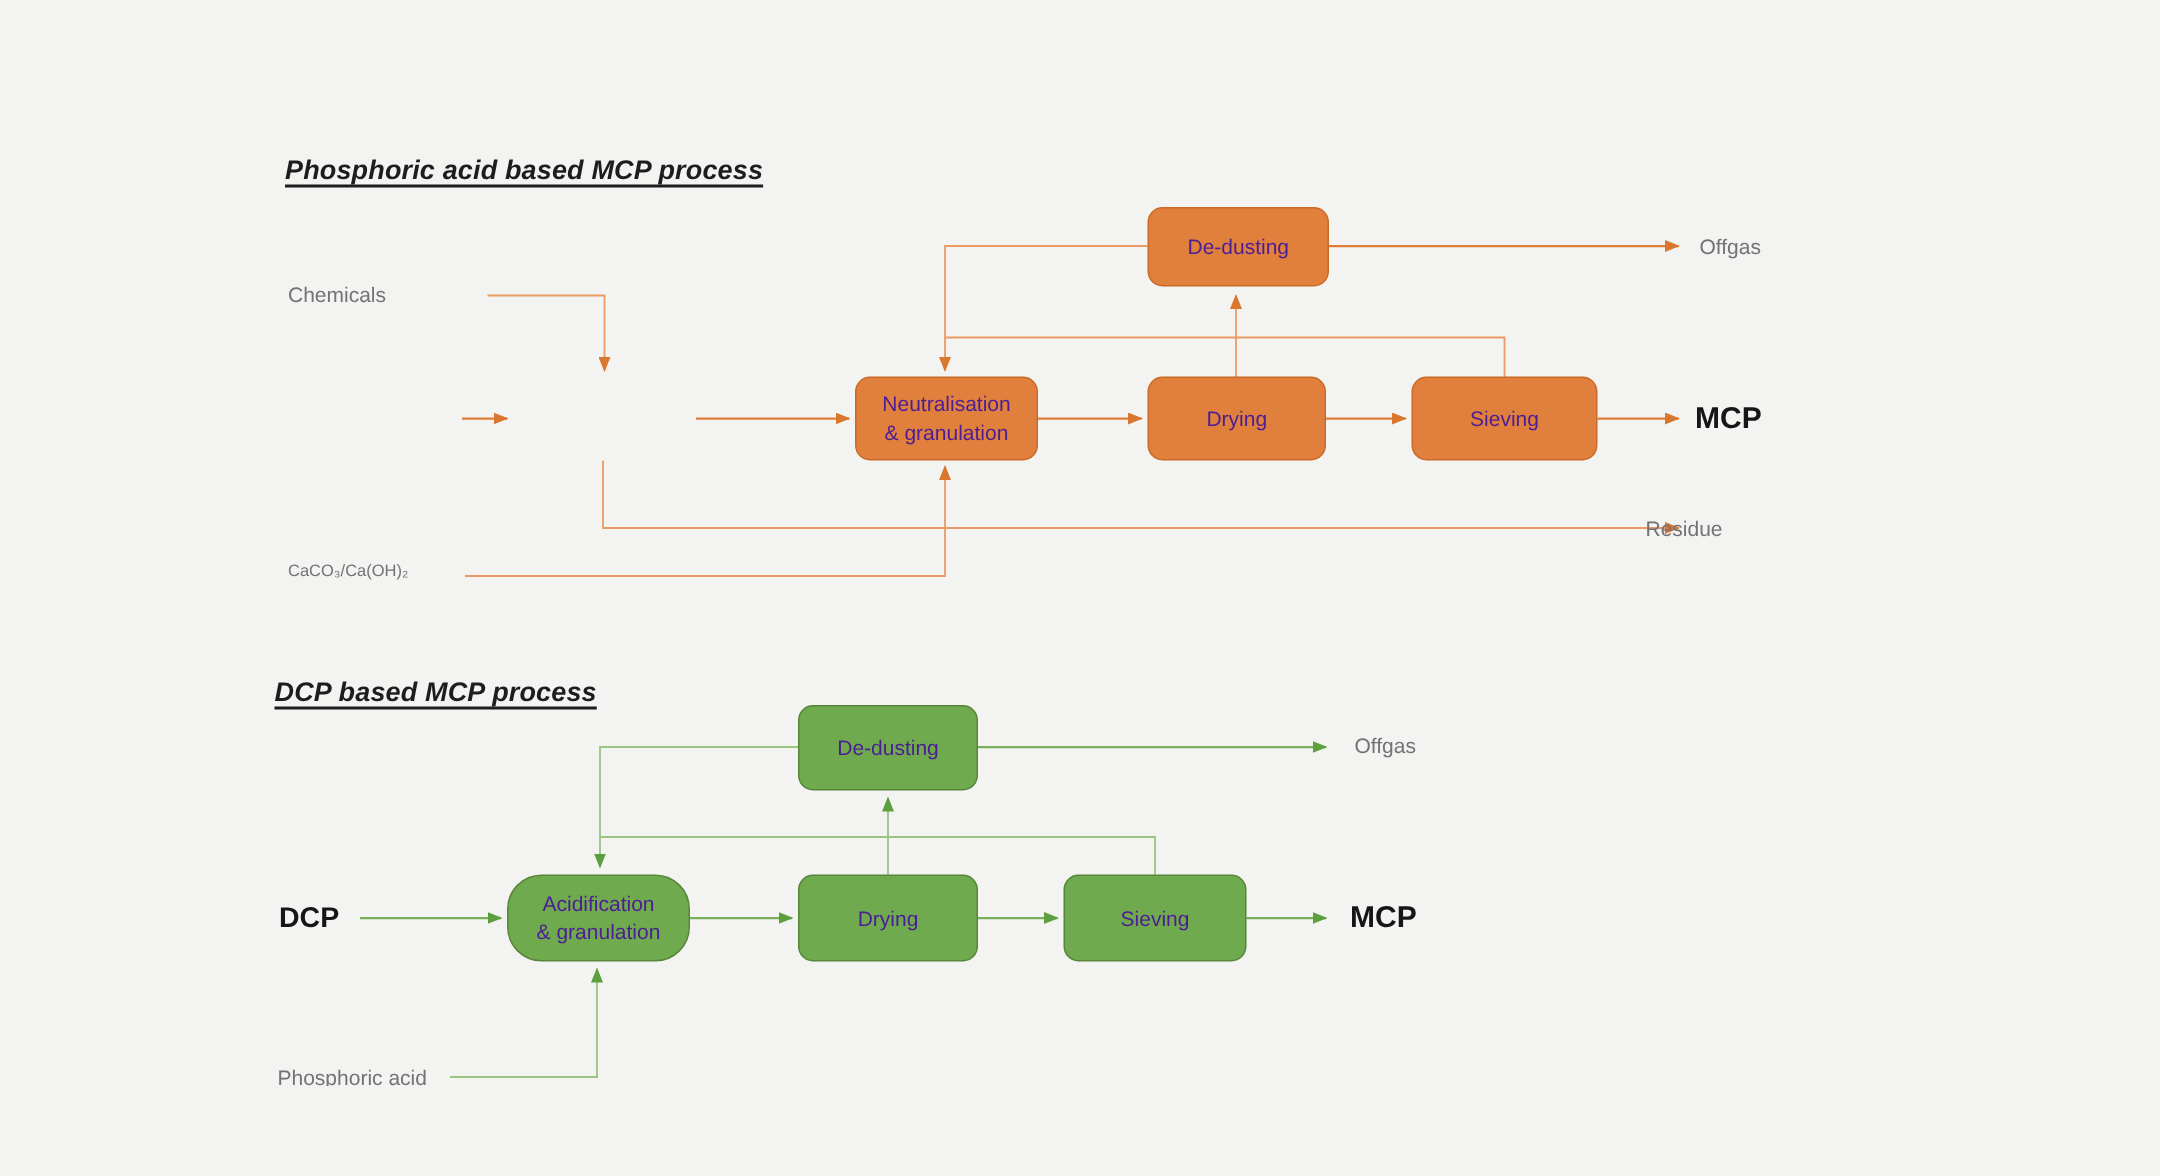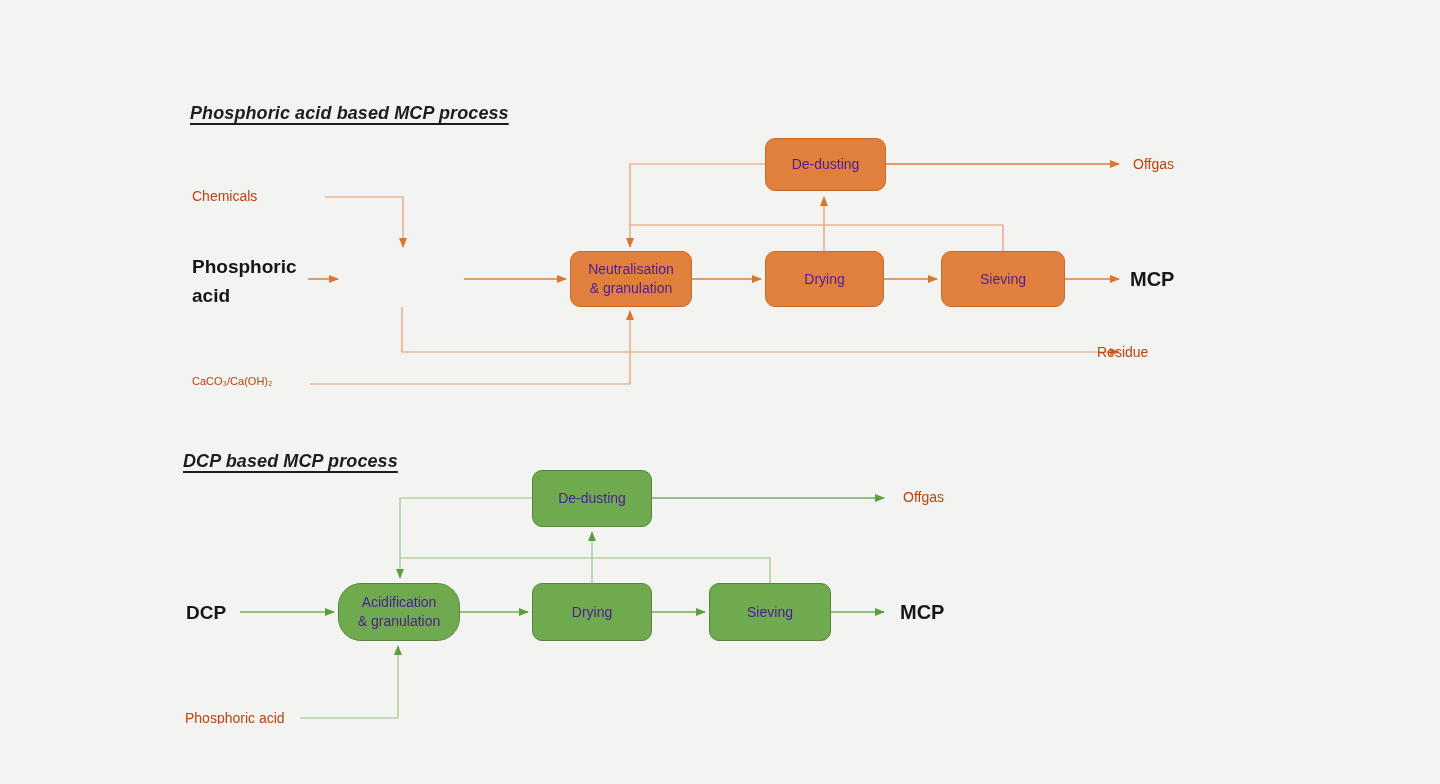--- a/index.html
+++ b/index.html
@@ -15,21 +15,21 @@
     text-decoration:underline;text-decoration-thickness:2px;text-underline-offset:4px;
     letter-spacing:.1px;
   }
   .node{
     position:absolute;display:flex;align-items:center;justify-content:center;
     text-align:center;color:#4c1d95;font-size:14px;line-height:19px;
     border-radius:10px;white-space:pre-line;box-sizing:border-box;
   }
   .node.orange{background:#e0803c;border:1.5px solid #c9username:#c96b26;border:1.5px solid #c96b26;}
   .node.green{background:#6faa4e;border:1.5px solid #578539;}
-  .lbl{position:absolute;color:#c2410c;font-size:14px;white-space:nowrap;}
+  .lbl{position:absolute;color:#737373;font-size:14px;white-space:nowrap;}
   .lbl.small{font-size:11px;}
   .lbl.big{font-size:19px;font-weight:bold;color:#161616;line-height:29px;white-space:pre-line;}
 </style>
 </head>
 <body>
 
 <div id="slide">
 
   <svg id="connectors" viewBox="0 0 1440 784" xmlns="http://www.w3.org/2000/svg">
     <defs>
@@ -71,22 +71,20 @@
 
   <h2 class="diagram-title" style="left:190px;top:103px;">Phosphoric acid based MCP process</h2>
 
   <div class="node orange" style="left:570px;top:251px;width:122px;height:56px;">Neutralisation
 &amp; granulation</div>
   <div class="node orange" style="left:765px;top:251px;width:119px;height:56px;">Drying</div>
   <div class="node orange" style="left:941px;top:251px;width:124px;height:56px;">Sieving</div>
   <div class="node orange" style="left:765px;top:138px;width:121px;height:53px;">De-dusting</div>
 
   <div class="lbl" style="left:192px;top:188px;">Chemicals</div>
-  <div class="lbl big" style="left:192px;top:252px;">Phosphoric
-acid</div>
   <div class="lbl small" style="left:192px;top:375px;">CaCO₃/Ca(OH)₂</div>
   <div class="lbl" style="left:1133px;top:156px;">Offgas</div>
   <div class="lbl big" style="left:1130px;top:265px;font-size:20px;">MCP</div>
   <div class="lbl" style="left:1097px;top:344px;">Residue</div>
 
   <h2 class="diagram-title" style="left:183px;top:451px;">DCP based MCP process</h2>
 
   <div class="node green" style="left:338px;top:583px;width:122px;height:58px;border-radius:23px;">Acidification
 &amp; granulation</div>
   <div class="node green" style="left:532px;top:583px;width:120px;height:58px;">Drying</div>

